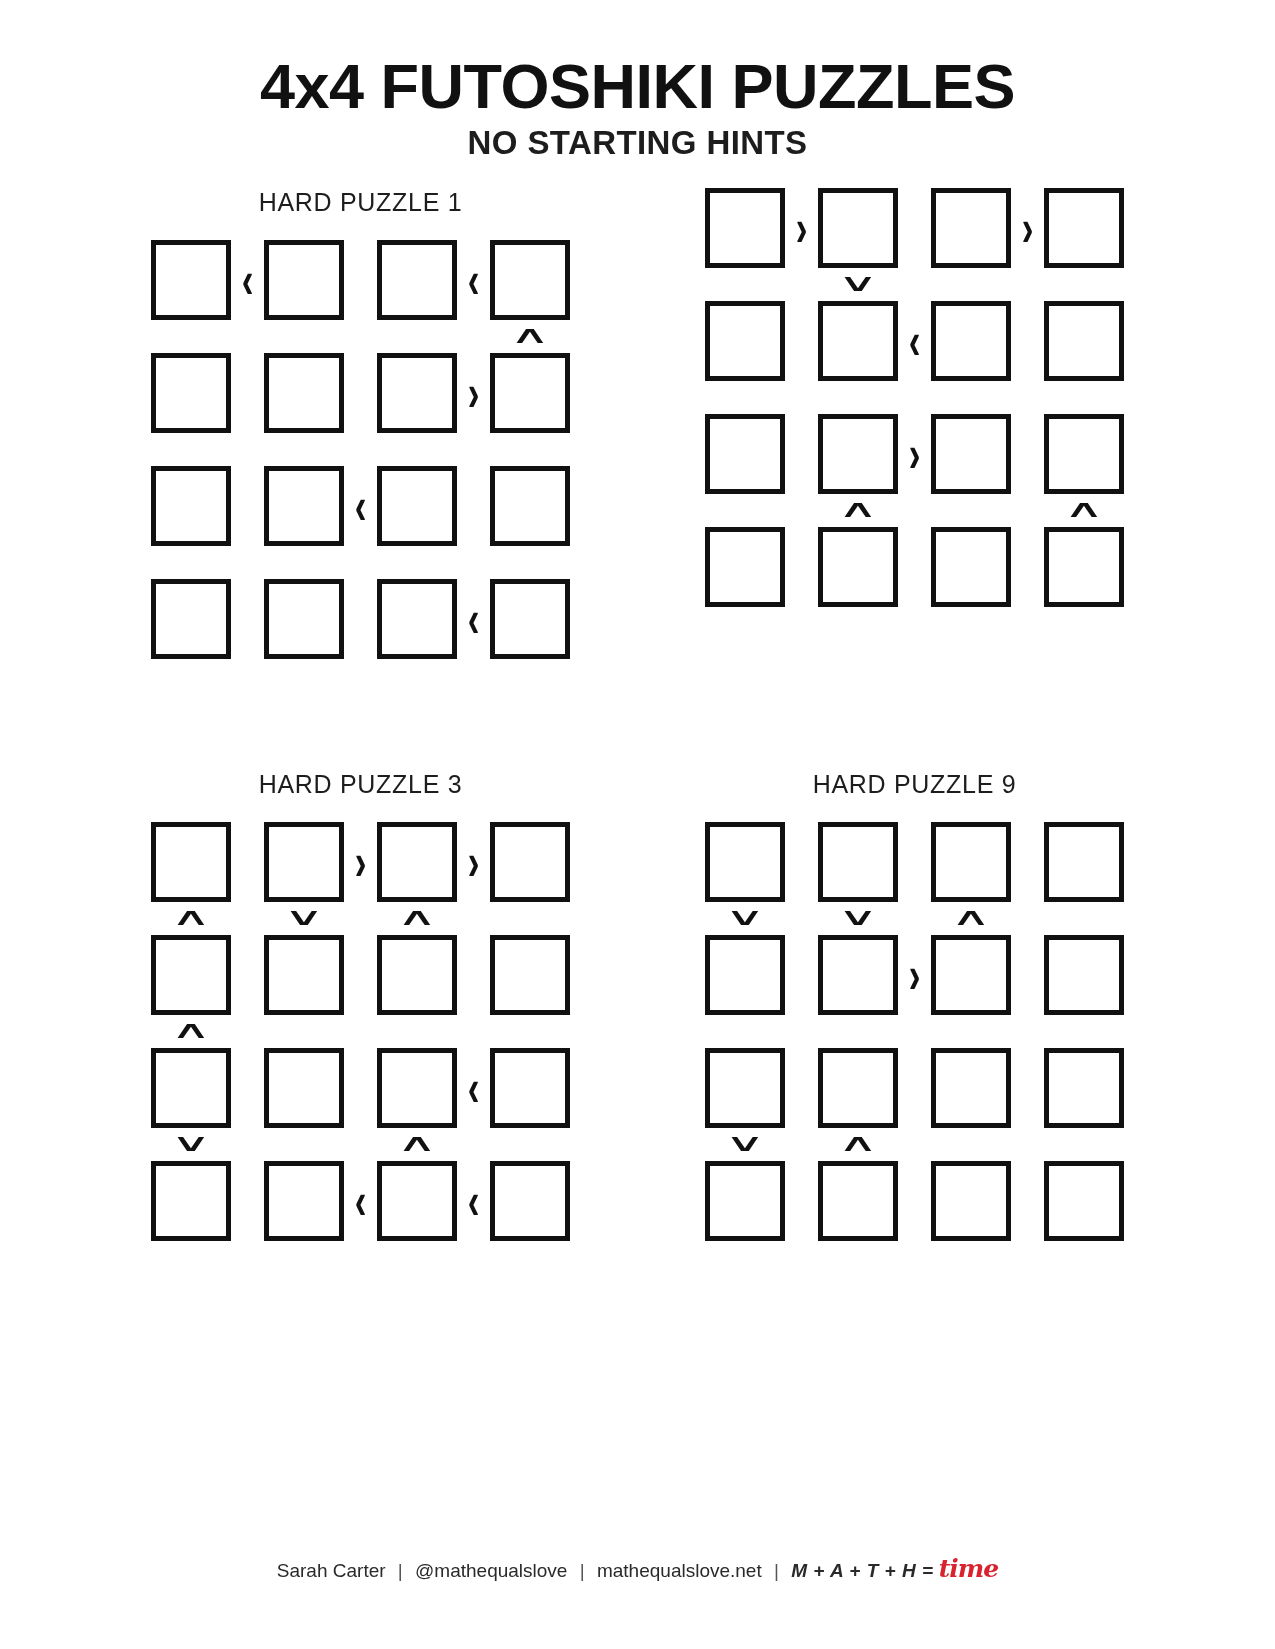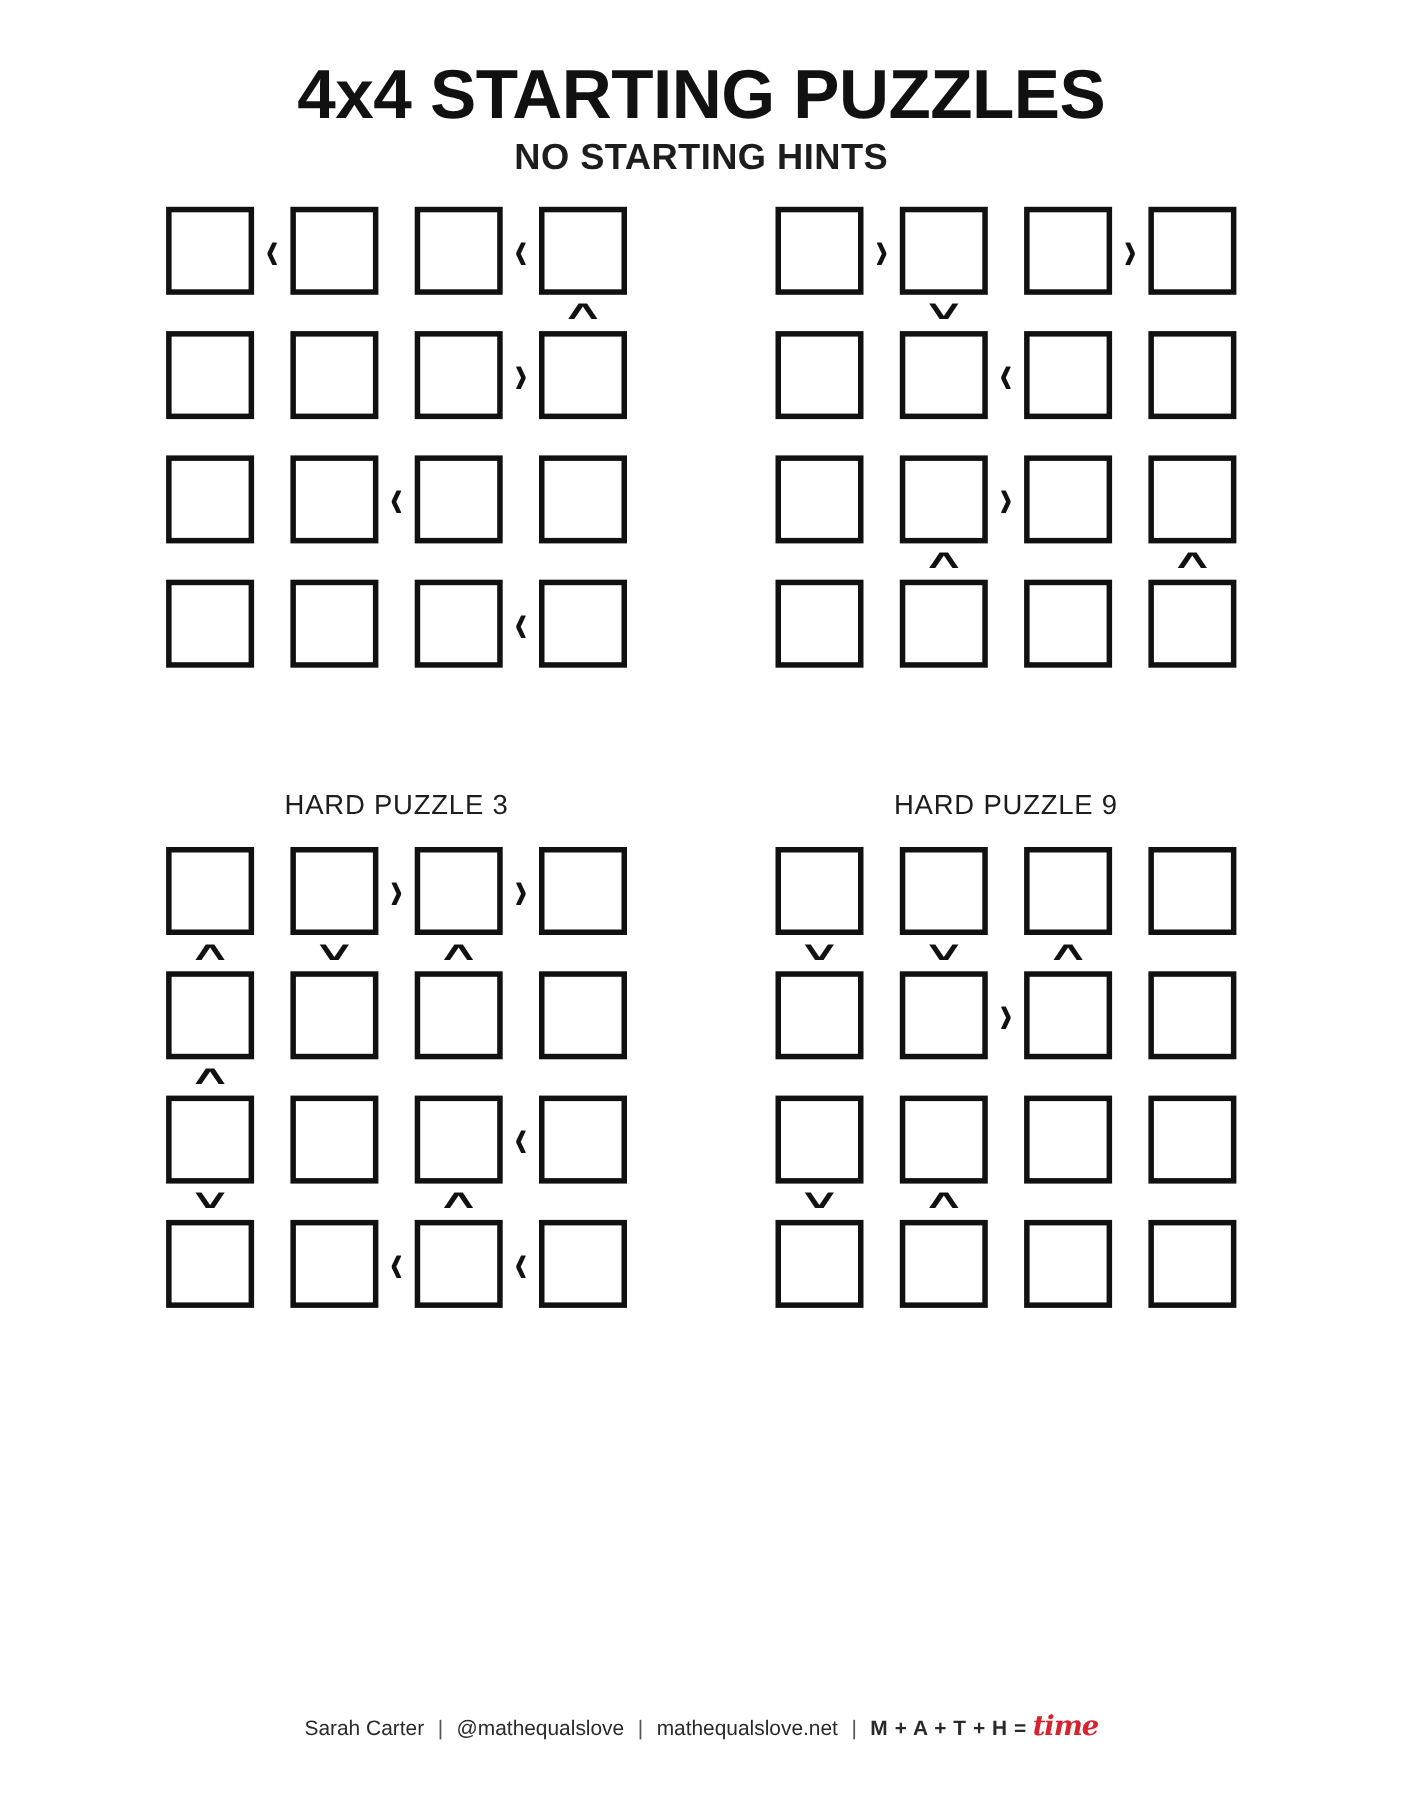--- a/index.html
+++ b/index.html
@@ -123,43 +123,44 @@
     position: absolute;
     left: 0;
     right: 0;
     bottom: 66px;
     text-align: center;
     font-size: 19px;
     color: #2a2a2a;
     white-space: nowrap;
   }
   .footer .sep { margin: 0 7px; color: #555; }
-  .footer .brand { font-weight: 700; letter-spacing: 0.5px; }
+  .footer .brand { font-weight: 700; letter-spacing: 0.5px; font-style: italic; }
   .footer .love {
     color: #d8232f;
     font-family: "DejaVu Serif", serif;
     font-style: italic;
     font-weight: 700;
     font-size: 25px;
     letter-spacing: -1px;
   }
 </style>
 </head>
 <body>
 
 <div class="page">
 
   <div class="header">
-    <h1 class="main-title">4x4 STARTING PUZZLES</h1>
+    <h1 class="main-title">4x4 FUTOSHIKI PUZZLES</h1>
     <div class="sub-title">NO STARTING HINTS</div>
   </div>
 
   <div class="board-area">
     <div class="puzzle-row first">
       <div class="puzzle">
+        <div class="puzzle-title">HARD PUZZLE 1</div>
         <div class="grid">
             <div class="cell" style="left: 0px; top: 0px;"></div>
             <div class="cell" style="left: 113px; top: 0px;"></div>
             <div class="cell" style="left: 226px; top: 0px;"></div>
             <div class="cell" style="left: 339px; top: 0px;"></div>
             <div class="cell" style="left: 0px; top: 113px;"></div>
             <div class="cell" style="left: 113px; top: 113px;"></div>
             <div class="cell" style="left: 226px; top: 113px;"></div>
             <div class="cell" style="left: 339px; top: 113px;"></div>
             <div class="cell" style="left: 0px; top: 226px;"></div>

